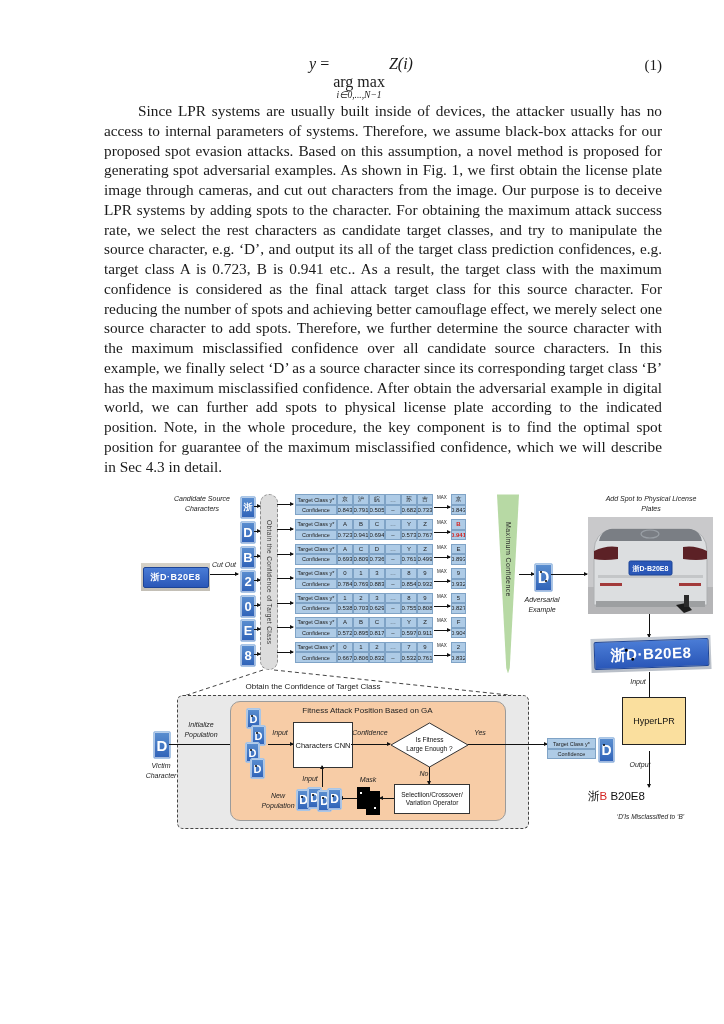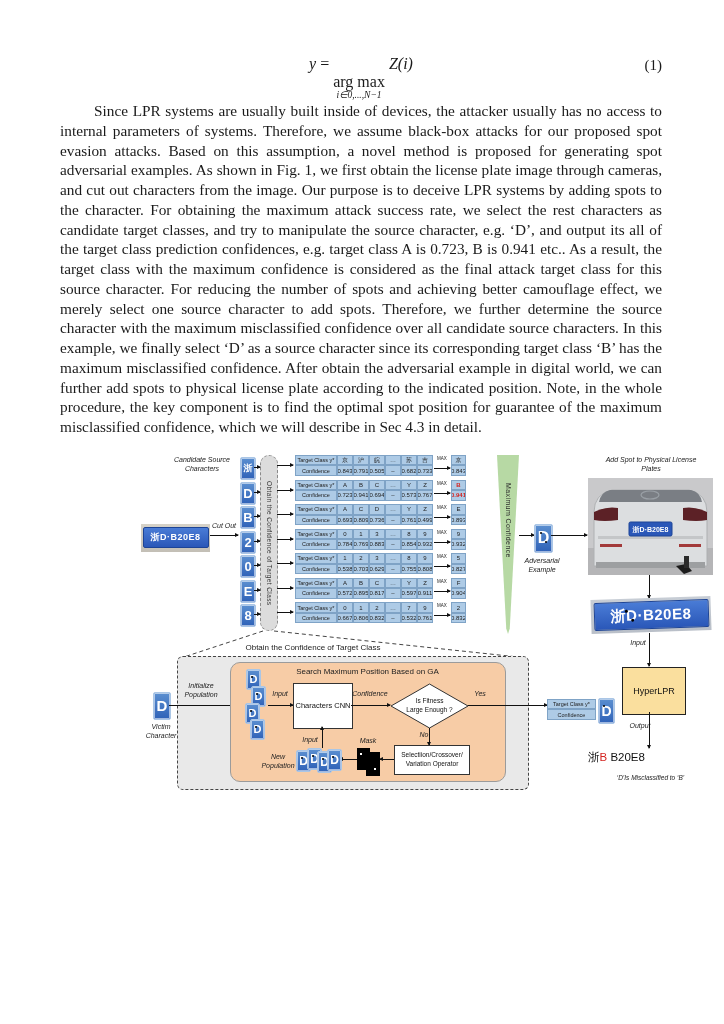--- a/index.html
+++ b/index.html
@@ -14,21 +14,21 @@
   .argstack .sub{font-size:9.5px;font-style:italic;}
   .mvar{font-style:italic;}
 
   .where-line{margin-top:14px;font-size:15.5px;}
   .where-line .zi{font-style:italic;font-size:16.5px;margin:0 10px;}
   .where-line .iv{font-style:italic;margin-left:8px;}
 
   
   .heading{margin:26px 0 16px 0;font-size:23px;font-weight:bold;letter-spacing:.2px;}
   .heading .num{margin-right:20px;}
-  .para{font-size:15.3px;line-height:19.75px;text-align:justify;text-indent:34px;}
+  .para{font-size:15.3px;line-height:19.75px;text-align:justify;text-indent:34px;margin-left:44px;}
 
   
   .figure{position:relative;height:358px;margin-top:12px;font-family:"Liberation Sans",sans-serif;}
   .abs{position:absolute;}
   .lbl{position:absolute;font-style:italic;font-size:7px;line-height:1.3;color:#222;text-align:center;}
   .plain{font-style:normal;}
 
   
   .ar,.al{position:absolute;border-top:1.1px solid #111;height:0;}
   .ar::after{content:'';position:absolute;right:-1px;top:-3px;border-left:4.5px solid #111;
@@ -74,21 +74,21 @@
   .resblk .cell{width:15px;height:10.5px;}
   .resblk.hi .cell{color:#d42420;font-weight:bold;}
 
   
   .ga-outer{position:absolute;left:117px;top:207px;width:350px;height:132px;background:#e9e9e9;
             border:1.4px dashed #444;border-radius:6px;}
   .ga-orange{position:absolute;left:170px;top:213px;width:274px;height:118px;background:#f7cca6;
              border:1px solid #9b9b9b;border-radius:10px;}
   .wbox{position:absolute;background:#fff;border:1px solid #333;display:flex;flex-direction:column;
         align-items:center;justify-content:center;font-size:7px;color:#111;text-align:center;line-height:1.3;}
-  .yellowbox{position:absolute;left:562px;top:218px;width:62px;height:46px;background:#fadf9e;
+  .yellowbox{position:absolute;left:562px;top:209px;width:62px;height:46px;background:#fadf9e;
              border:1.4px solid #222;display:flex;align-items:center;justify-content:center;
              font-size:9px;color:#111;}
   .minitable{position:absolute;left:487px;top:250px;width:49px;}
   .minitable .cell{width:49px;height:10.5px;font-size:5.5px;}
   .maskrect{position:absolute;background:#000;}
   .maskdot{position:absolute;background:#fff;width:2px;height:2px;}
 
   .result-line{position:absolute;top:301px;left:528px;width:125px;
                font-size:11.5px;color:#111;font-family:"Liberation Sans",sans-serif;}
   .result-line .red{color:#d42420;}
@@ -192,21 +192,21 @@
       <div class="lbl plain" style="left:168px;top:194px;width:170px;font-size:8px;">Obtain the Confidence of Target Class</div>
 
       <div class="tile" style="left:93px;top:243px;width:16px;height:26px;font-size:15px;">
         <span>D</span>
       </div>
       <div class="lbl" style="left:76px;top:273px;width:50px;">Victim Character</div>
       <div class="lbl" style="left:115px;top:232px;width:52px;">Initialize Population</div>
       <div class="ar" style="left:109px;top:256px;width:74px;"></div>
 
       <div class="ga-orange"></div>
-      <div class="lbl plain" style="left:215px;top:218px;width:185px;font-size:8px;">Search Maximum Position Based on GA</div>
+      <div class="lbl plain" style="left:215px;top:218px;width:185px;font-size:8px;">Fitness Attack Position Based on GA</div>
 
       <div class="lbl" style="left:206px;top:240px;width:28px;">Input</div>
       <div class="ar" style="left:208px;top:256px;width:25px;"></div>
       <div class="wbox" style="left:233px;top:234px;width:58px;height:44px;font-size:7.5px;">Characters CNN</div>
       <div class="lbl" style="left:290px;top:240px;width:40px;">Confidence</div>
       <div class="ar" style="left:291px;top:256px;width:39px;"></div>
 
       <svg class="abs" style="left:330px;top:234px;" width="79" height="46">
         <polygon points="39.5,1 78,23 39.5,45 1,23" fill="#fff" stroke="#333" stroke-width="1"></polygon>
         <text x="39.5" y="20" font-size="6.5" text-anchor="middle" fill="#111">Is Fitness</text>

